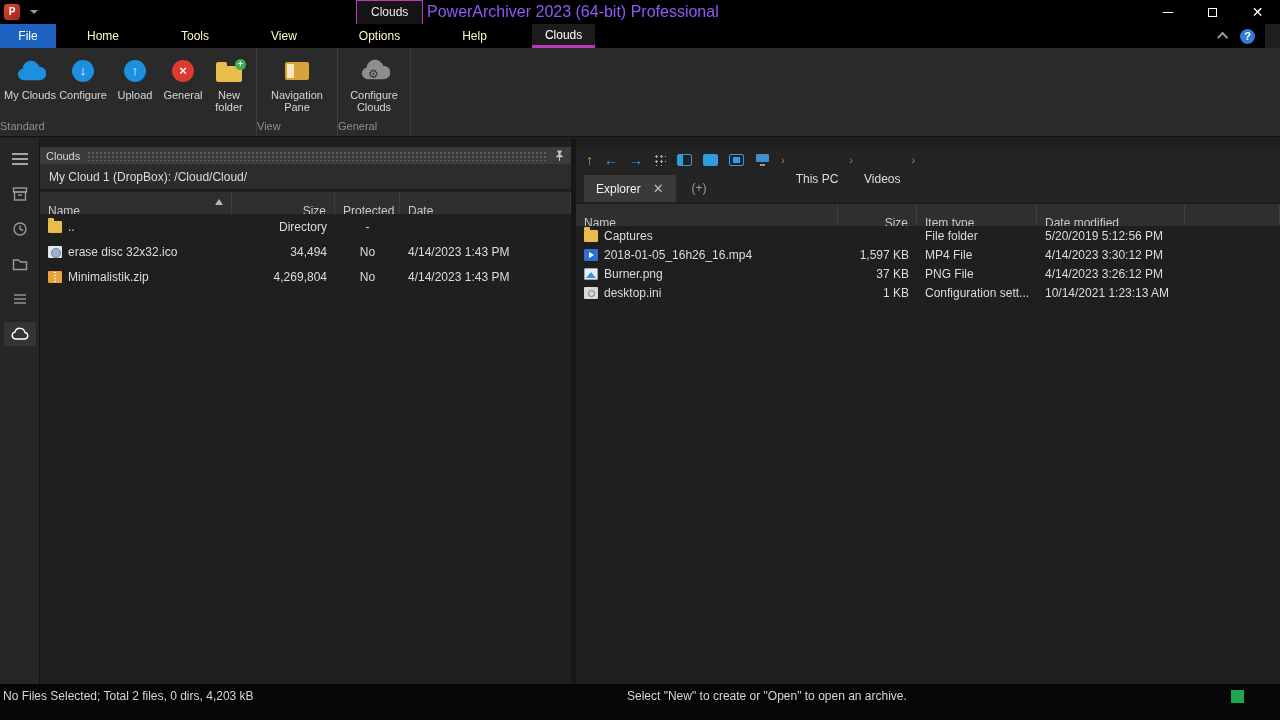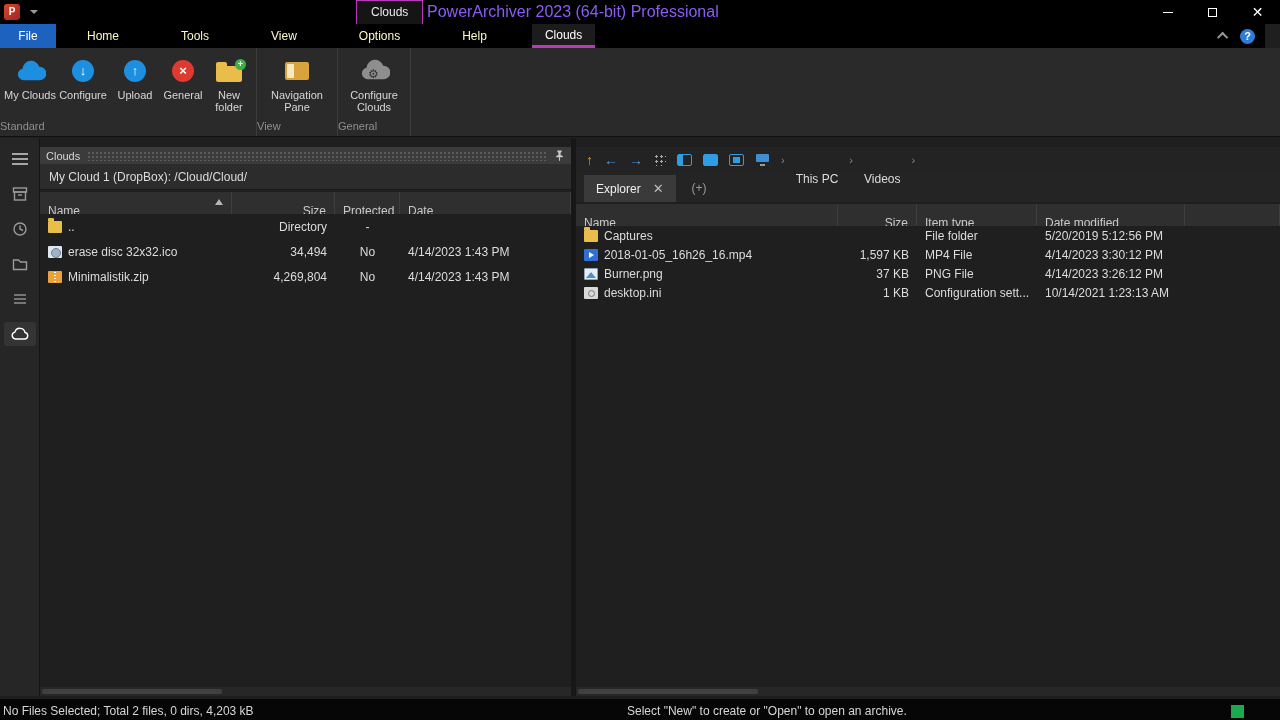--- a/index.html
+++ b/index.html
@@ -120,21 +120,21 @@
 
   .exp-tabs { height:29px; background:#242424; display:flex; align-items:flex-end; padding-left:8px; }
   .exp-tab { height:27px; background:#3a3a3a; color:#f0f0f0; font-size:12px; display:flex; align-items:center; padding:0 12px; gap:12px; }
   .tab-close { color:#bdbdbd; font-size:13px; }
   .new-tab { color:#9a9a9a; font-size:12px; margin-left:16px; align-self:center; }
 
   .hscroll { position:absolute; left:0; right:0; bottom:0; height:9px; background:#272727; }
   .hthumb { position:absolute; left:2px; top:2px; height:5px; width:180px; background:#414141; border-radius:2px; }
 
   
-  .statusbar { position:absolute; bottom:0; left:0; right:0; height:21px; background:#060606; color:#d6d6d6; font-size:12px; }
+  .statusbar { position:absolute; bottom:0; left:0; right:0; height:36px; background:#060606; color:#d6d6d6; font-size:12px; }
   .status-left { position:absolute; left:3px; top:0; line-height:24px; }
   .status-hint { position:absolute; left:627px; top:0; line-height:24px; }
   .status-led { position:absolute; right:36px; top:6px; width:13px; height:13px; background:#1ca84e; }
 </style>
 </head>
 <body>
 
 <div class="window">
 
   <div class="titlebar">

